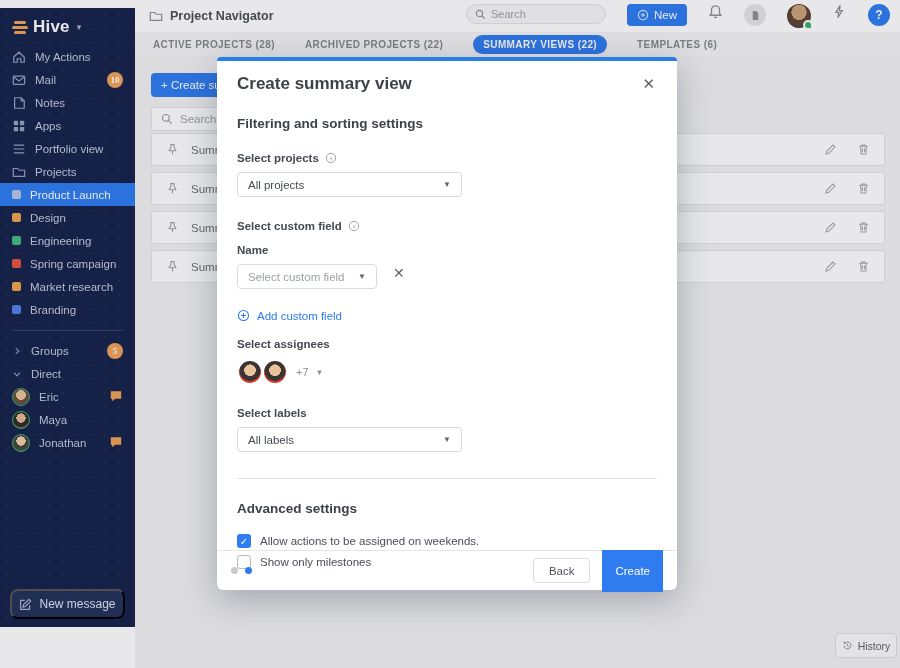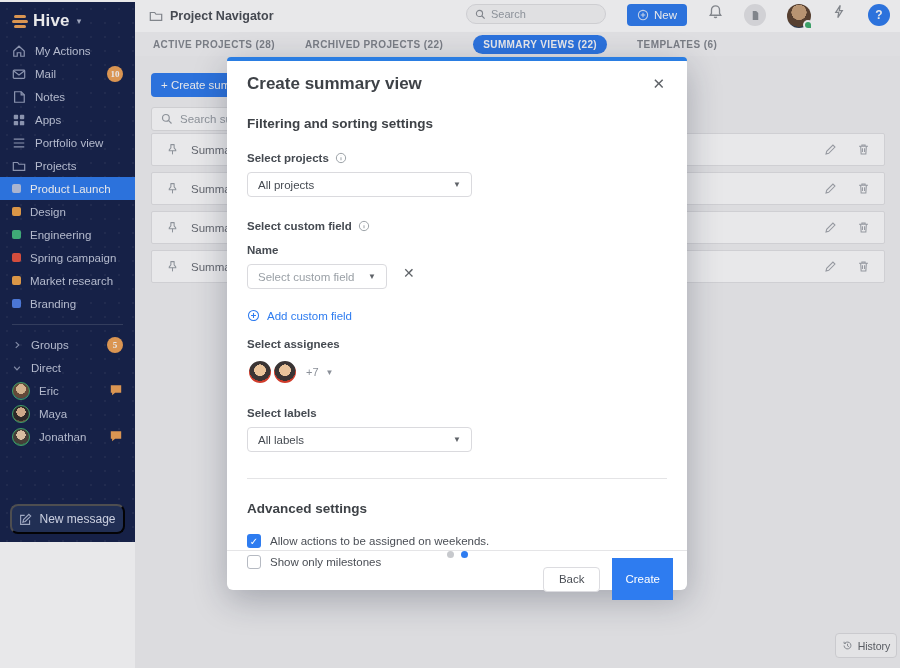--- a/index.html
+++ b/index.html
@@ -6,21 +6,21 @@
   html,body { width:900px; height:668px; }
   body {
     position: relative; overflow: hidden;
     font-family: "Liberation Sans", sans-serif;
     background: #ffffff; color:#40444a;
   }
   svg { display:block; }
 
   
   .sidebar {
-    position:absolute; left:0; top:2px; width:135px; height:540px;
+    position:absolute; left:0; top:8px; width:135px; height:619px;
     background:#16224a; z-index:1;
     background-image: radial-gradient(rgba(255,255,255,0.05) 1px, transparent 1px);
     background-size: 14px 14px;
   }
   .logo-row { display:flex; align-items:center; gap:5px; padding:9px 12px 8px 12px; }
   .hive-glyph { display:flex; flex-direction:column; gap:2px; align-items:center; }
   .hive-glyph i { display:block; height:3px; border-radius:2px; background:#f0a356; }
   .hive-glyph i:nth-child(1){ width:12px; }
   .hive-glyph i:nth-child(2){ width:16px; }
   .hive-glyph i:nth-child(3){ width:12px; }
@@ -149,21 +149,21 @@
     background:#fafafa; border:1px solid #dedee0; border-radius:4px;
     display:flex; align-items:center; justify-content:center; gap:5px;
     font-size:10.5px; color:#5f6368; z-index:1;
     font-family:"Liberation Sans",sans-serif;
   }
   .history-btn .nicon { width:11px; height:11px; color:#8d9196; }
 
   
   .overlay { position:absolute; inset:0; background:rgba(28,34,48,0.10); z-index:5; }
   .modal {
-    position:absolute; left:227px; top:57px; width:460px; height:533px;
+    position:absolute; left:217px; top:57px; width:460px; height:533px;
     background:#fff; border-radius:6px; z-index:10;
     box-shadow:0 10px 34px rgba(20,30,50,0.28);
   }
   .modal-topbar { height:4px; background:#2a7de2; border-radius:6px 6px 0 0; }
   .modal-body { padding:0 20px; position:relative; height:489px; }
   .modal-title-row { display:flex; align-items:flex-start; padding-top:13px; }
   .modal-title { font-size:17px; font-weight:700; color:#3e4247; }
   .modal-close {
     margin-left:auto; background:none; border:none; font-size:15px; color:#5f6368;
     line-height:1; padding:2px; font-family:"Liberation Sans",sans-serif;
@@ -201,21 +201,21 @@
   .modal-divider { border-top:1px solid #e4e4e6; margin-top:26px; }
   .checkbox-row { display:flex; align-items:center; gap:9px; font-size:11.5px; color:#4a4e55; }
   .checkbox {
     width:14px; height:14px; border-radius:3px; flex:0 0 14px;
     display:flex; align-items:center; justify-content:center;
   }
   .checkbox.checked { background:#2e7cf0; color:#fff; font-size:10px; }
   .checkbox.unchecked { background:#fff; border:1.5px solid #b6bac2; }
   .modal-footer {
     position:absolute; left:0; right:0; bottom:0; height:40px;
-    border-top:1px solid #e5e5e7; display:flex; align-items:center; padding:0 14px;flex-direction:column;
+    border-top:1px solid #e5e5e7; display:flex; align-items:center; padding:0 14px;
   }
   .dots { display:flex; align-items:center; gap:7px; }
   .dot { width:7px; height:7px; border-radius:50%; }
   .dot.inactive { background:#c7c9cd; }
   .dot.active { background:#2e7cf0; }
   .footer-buttons { margin-left:auto; display:flex; align-items:center; gap:12px; }
   .back-btn {
     height:25px; padding:0 15px; background:#fff; border:1px solid #dcdce0; border-radius:4px;
     font-size:11.5px; color:#4a4e55; font-family:"Liberation Sans",sans-serif;
   }

